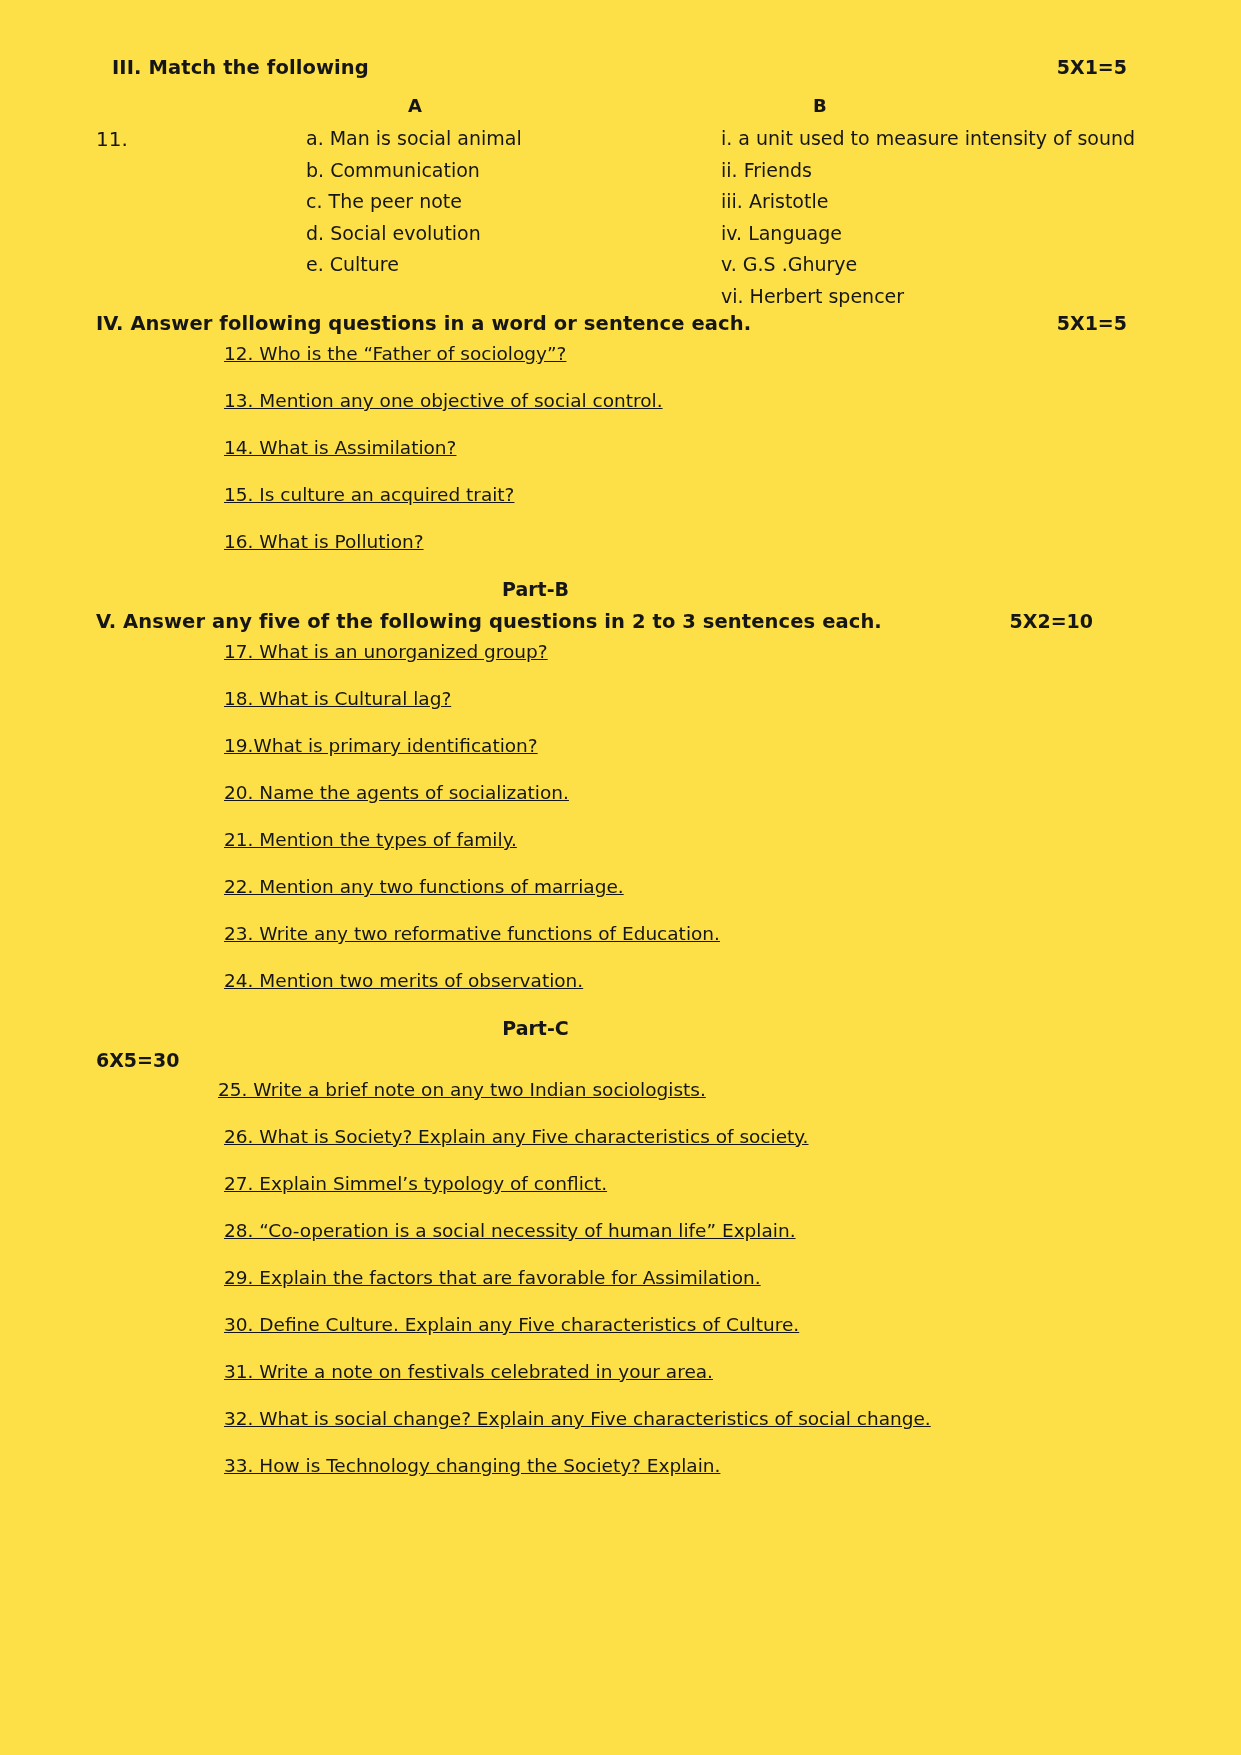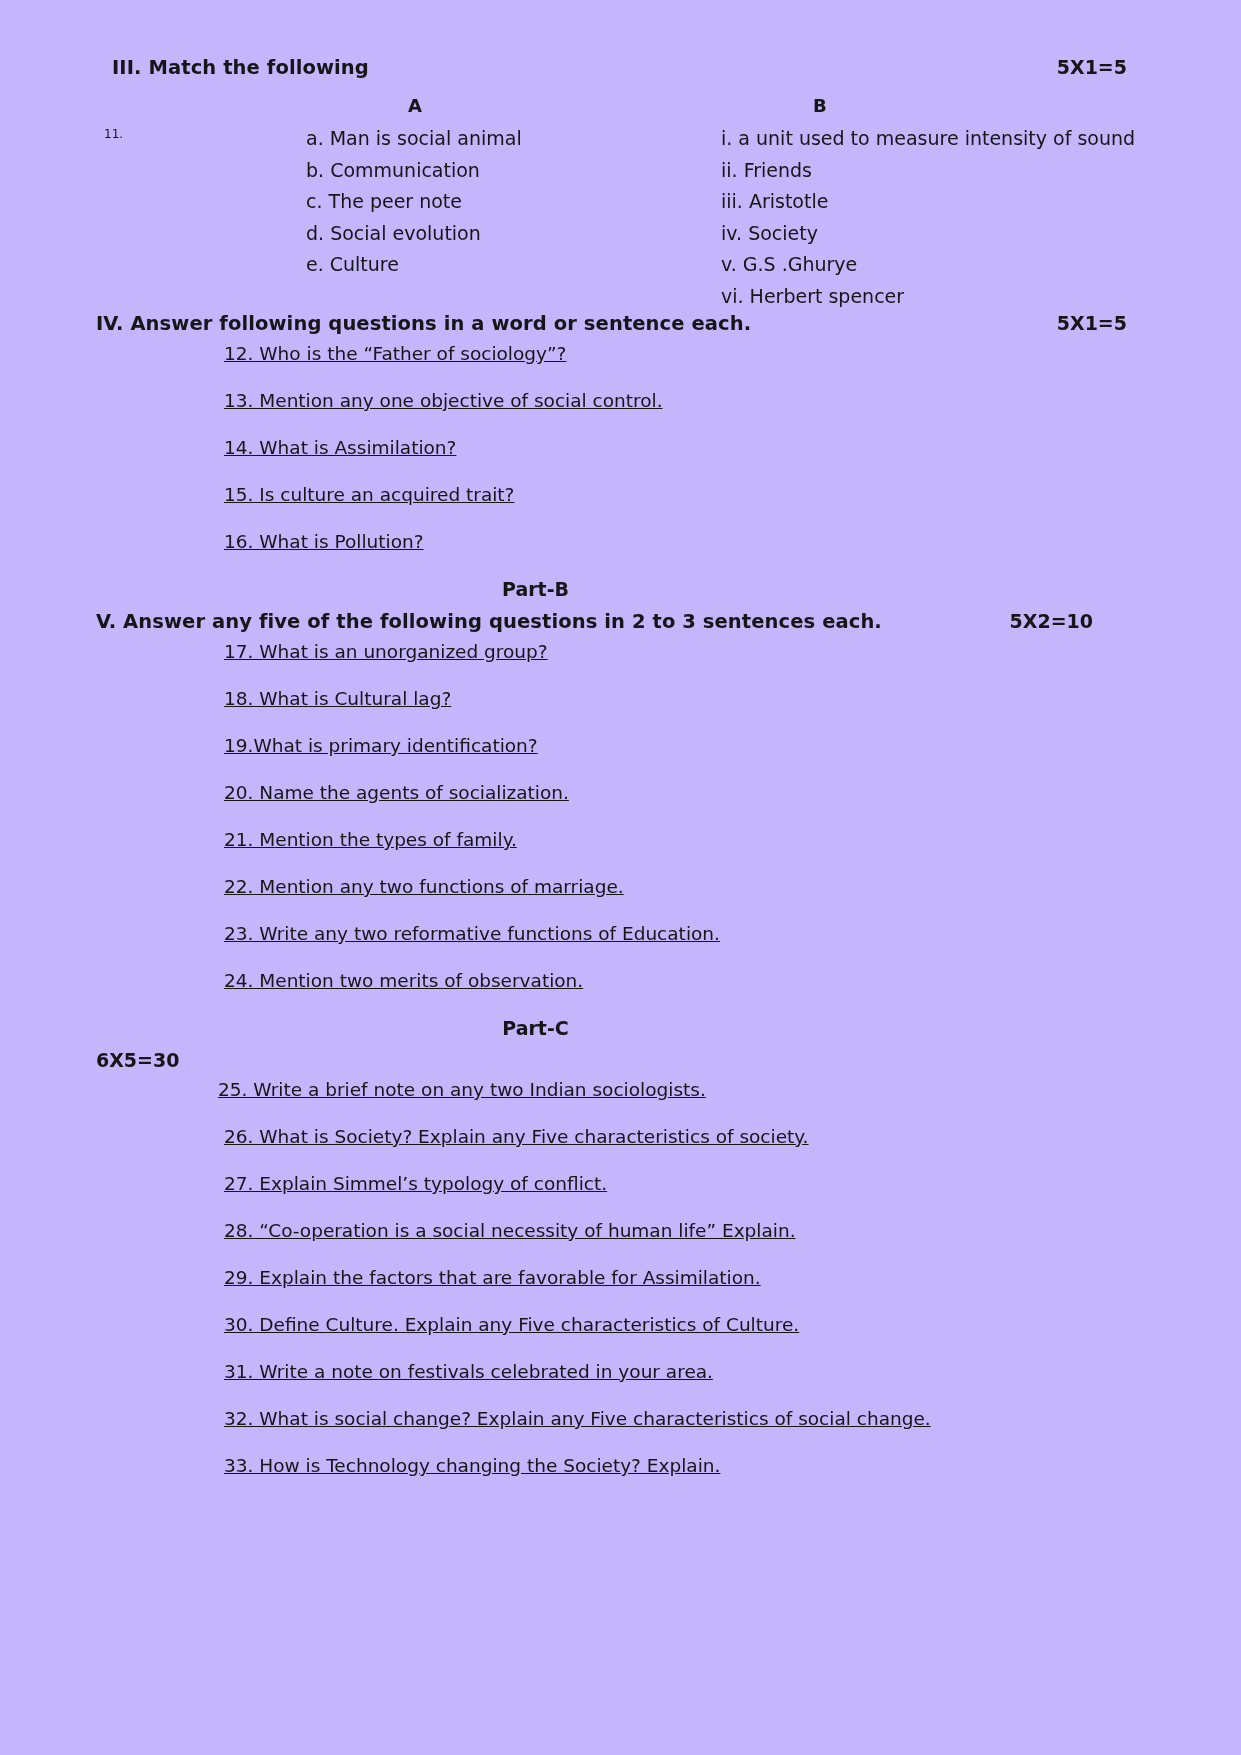--- a/index.html
+++ b/index.html
@@ -9,21 +9,21 @@
   }
   body {
     font-family: "DejaVu Sans", sans-serif;
     color: #161616;
   }
   .page {
     position: relative;
     width: 1241px;
     height: 1755px;
     margin: 0 auto;
-    background: #c4b5fd;
+    background: #fde047;
     box-sizing: border-box;
     padding: 56px 96px 40px 96px;
   }
   .section-head {
     font-size: 19.5px;
     font-weight: bold;
     letter-spacing: 0.1px;
   }
   .marks {
     font-size: 19px;
@@ -52,23 +52,23 @@
   }
   .col-labels .lblA { position: absolute; left: 312px; }
   .col-labels .lblB { position: absolute; left: 717px; }
 
   .match-rows {
     position: relative;
     margin-top: 6px;
   }
   .qnum-11 {
     position: absolute;
-    left: 8px;
+    left: 0px;
     top: 0px;
-    font-size: 12px;
+    font-size: 20px;
   }
   .colA, .colB {
     position: absolute;
     top: 0;
     font-size: 19px;
   }
   .colA { left: 210px; }
   .colB { left: 625px; }
   .colA div, .colB div {
     margin-bottom: 9.5px;
@@ -120,21 +120,21 @@
         <div>b. Communication</div>
         <div>c. The peer note</div>
         <div>d.  Social evolution</div>
         <div>e. Culture</div>
       </div>
 
       <div class="colB">
         <div>i. a unit used to measure intensity of sound</div>
         <div>ii. Friends</div>
         <div>iii. Aristotle</div>
-        <div>iv.  Society</div>
+        <div>iv.  Language</div>
         <div>v. G.S .Ghurye</div>
         <div>vi. Herbert spencer</div>
       </div>
     </div>
   </div>
 
   <div class="head-row">
     <div class="section-head nopad">IV. Answer following questions in a word or sentence each.</div>
     <div class="marks marks-3">5X1=5</div>
   </div>

